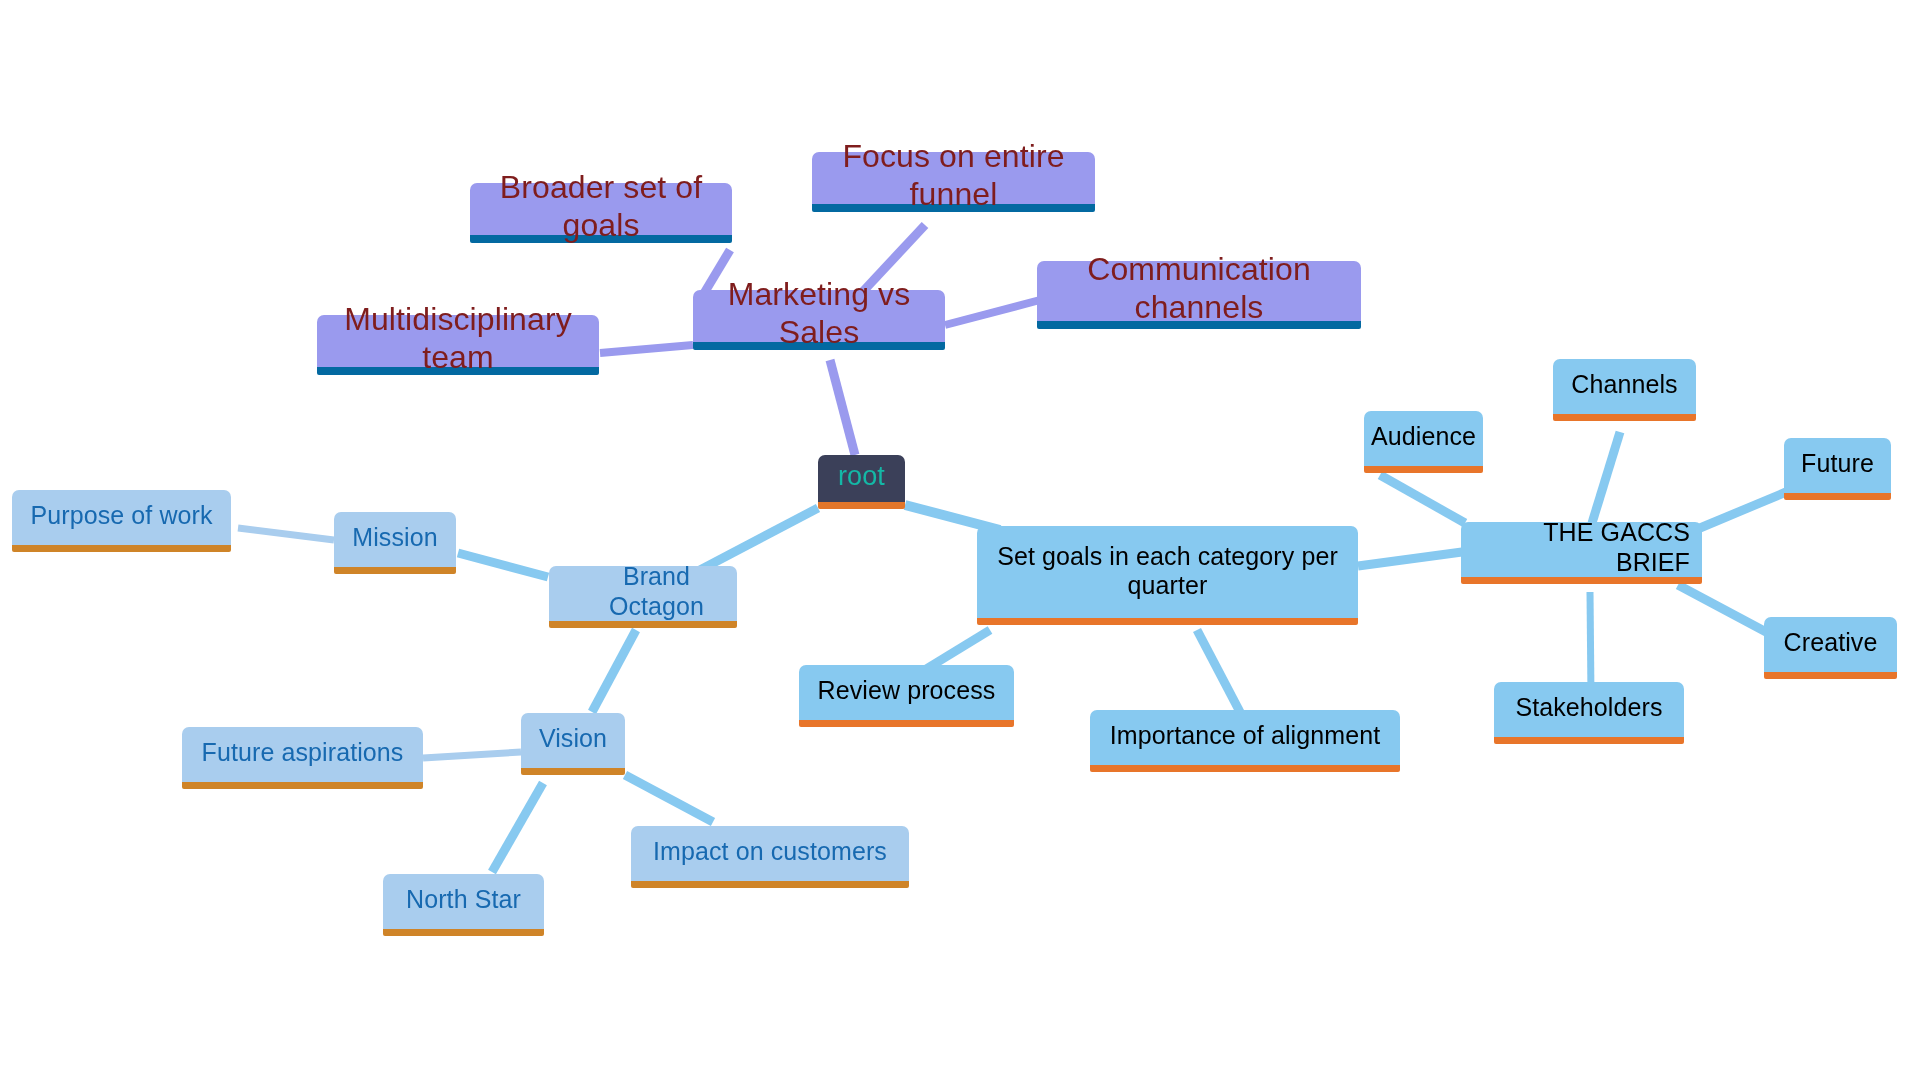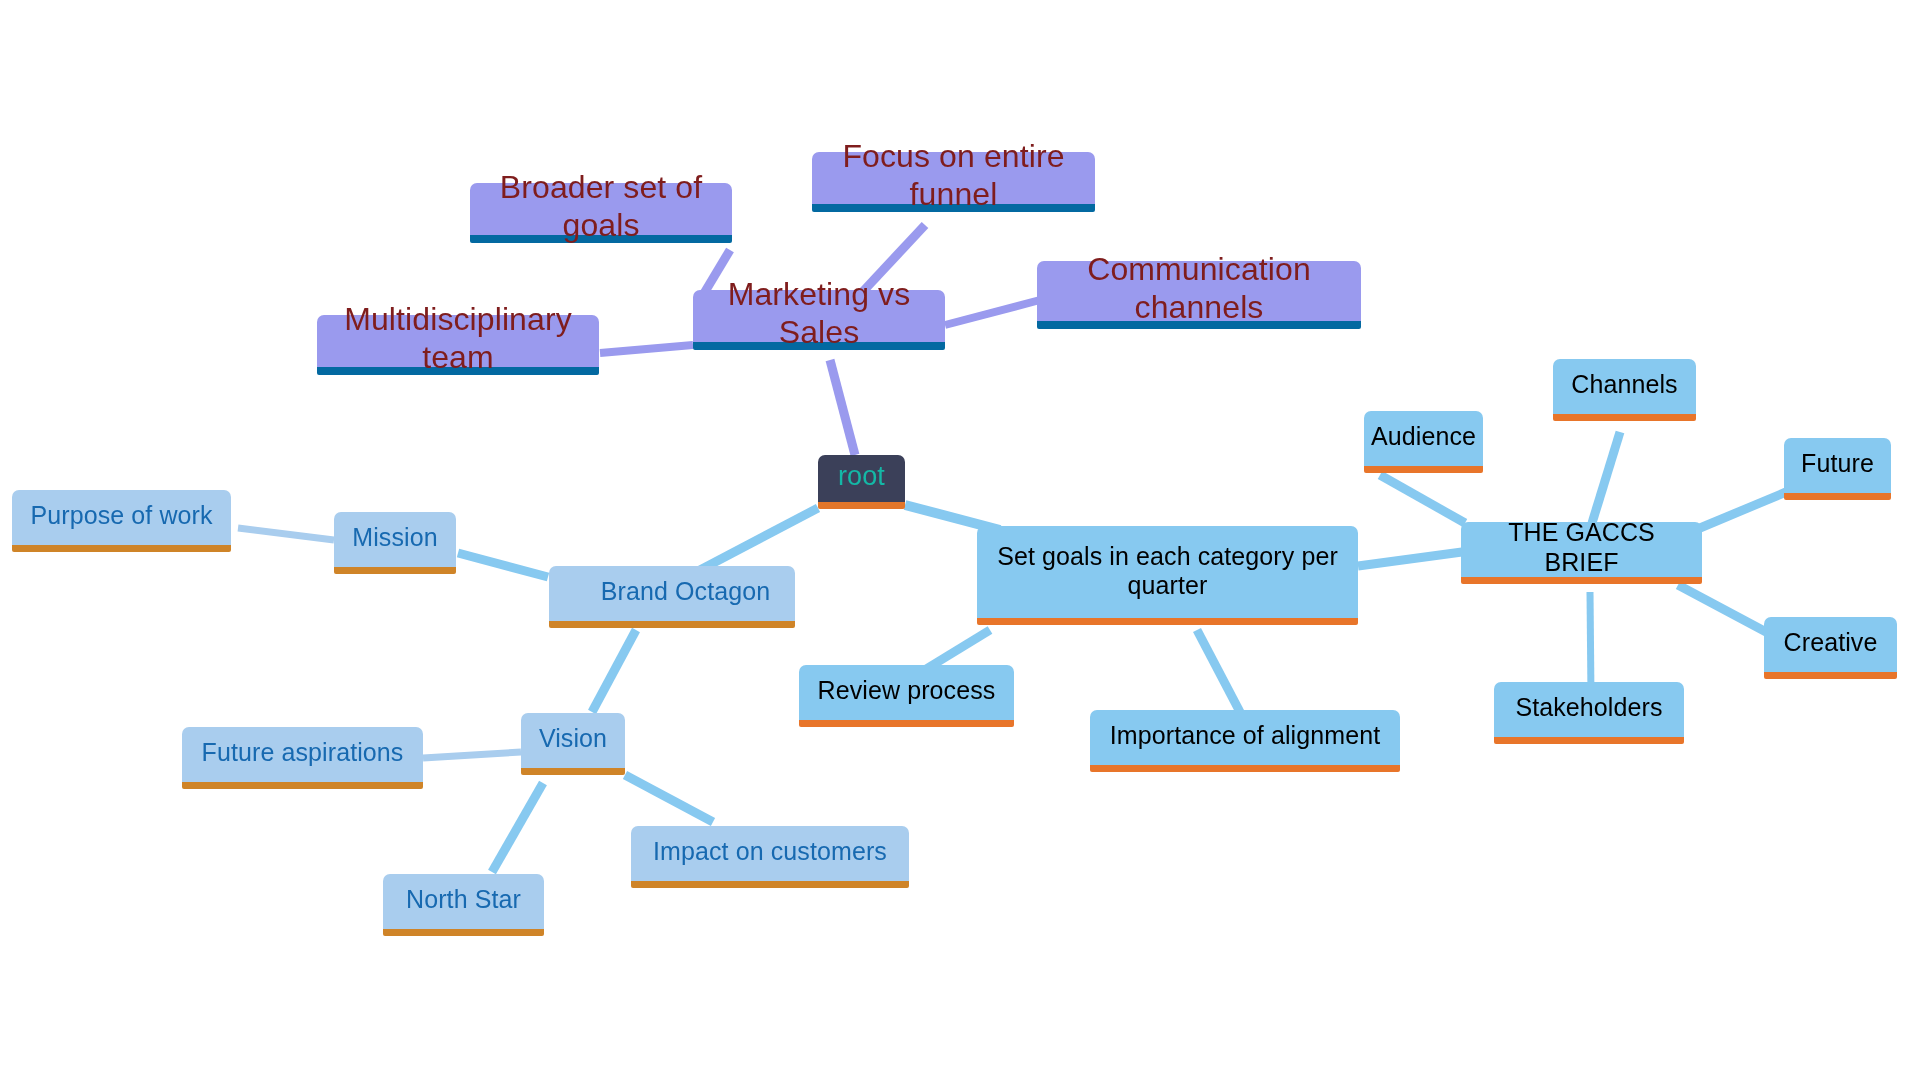--- a/index.html
+++ b/index.html
@@ -140,21 +140,21 @@
   </div>
 
   <div class="node n-purple" style="left:1037px; top:261px; width:324px; height:68px;">
     <span>Communication channels</span>
   </div>
 
   <div class="node n-purple" style="left:317px; top:315px; width:282px; height:60px;">
     <span>Multidisciplinary team</span>
   </div>
 
-  <div class="node n-blue2" style="left:549px; top:566px; width:246px; height:62px;padding-left:39px;">
+  <div class="node n-blue2" style="left:549px; top:566px; width:188px; height:62px;padding-left:39px;">
     <span>Brand Octagon</span>
   </div>
 
   <div class="node n-blue2" style="left:334px; top:512px; width:122px; height:62px;">
     <span>Mission</span>
   </div>
 
   <div class="node n-blue2" style="left:12px; top:490px; width:219px; height:62px;">
     <span>Purpose of work</span>
   </div>
@@ -180,21 +180,21 @@
   </div>
 
   <div class="node n-blue" style="left:799px; top:665px; width:215px; height:62px;">
     <span>Review process</span>
   </div>
 
   <div class="node n-blue" style="left:1090px; top:710px; width:310px; height:62px;">
     <span>Importance of alignment</span>
   </div>
 
-  <div class="node n-blue" style="left:1461px; top:522px; width:241px; height:62px;">
+  <div class="node n-blue" style="left:1461px; top:522px; width:241px; height:62px;text-align:right;">
     <span>THE GACCS BRIEF</span>
   </div>
 
   <div class="node n-blue" style="left:1364px; top:411px; width:119px; height:62px;">
     <span>Audience</span>
   </div>
 
   <div class="node n-blue" style="left:1553px; top:359px; width:143px; height:62px;">
     <span>Channels</span>
   </div>

